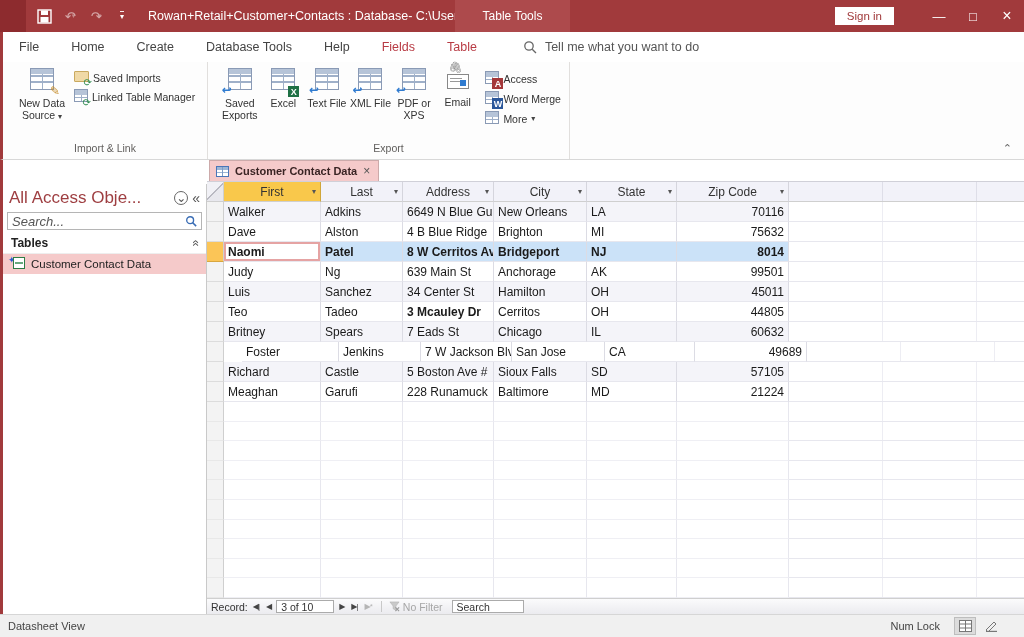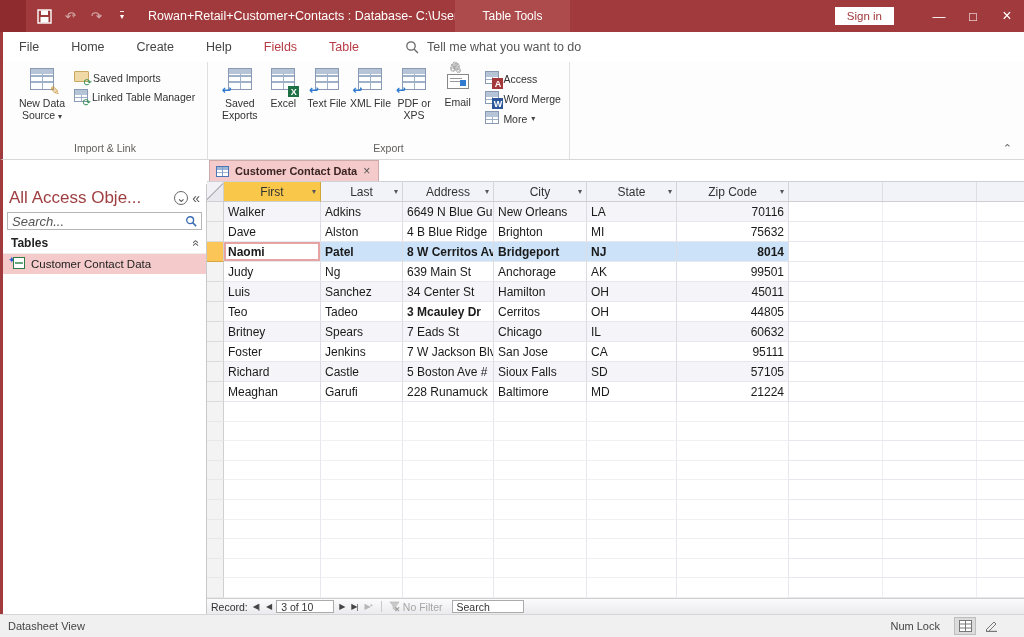--- a/index.html
+++ b/index.html
@@ -176,20 +176,21 @@
         <span>×</span>
       </span>
   </div>
 </div>
 
 <div class="tabrow">
   <div id="rtabs" style="display:flex;">
       <div class="rtab">File</div>
       <div class="rtab">Home</div>
       <div class="rtab">Create</div>
+      <div class="rtab">Database Tools</div>
       <div class="rtab">Help</div>
       <div class="rtab contextual">Fields</div>
       <div class="rtab contextual">Table</div>
     </div>
   <div class="tellme">
     <svg width="14" height="14" viewBox="0 0 14 14">
       <circle cx="6" cy="6" r="4.2" fill="none" stroke="#666" stroke-width="1.3"></circle>
       <line x1="9.2" y1="9.2" x2="13" y2="13" stroke="#666" stroke-width="1.3"></line>
     </svg>
     <span>Tell me what you want to do</span>
@@ -401,26 +402,26 @@
             <div class="dcell" style="width: 97px;">Britney</div>
             <div class="dcell" style="width: 82px;">Spears</div>
             <div class="dcell" style="width: 91px;">7 Eads St</div>
             <div class="dcell" style="width: 93px;">Chicago</div>
             <div class="dcell" style="width: 90px;">IL</div>
             <div class="dcell num" style="width: 112px;">60632</div>
             <div class="dfill"></div>
           </div>
           <div class="drow">
             <div class="rowsel"></div>
-            <div class="dcell" style="width: 97px;">Foster</div>
+            <div class="dcell" style="width: 97px; margin-left: 18px;">Foster</div>
             <div class="dcell" style="width: 82px;">Jenkins</div>
             <div class="dcell" style="width: 91px;">7 W Jackson Blv</div>
             <div class="dcell" style="width: 93px;">San Jose</div>
             <div class="dcell" style="width: 90px;">CA</div>
-            <div class="dcell num" style="width: 112px;">95111</div>
+            <div class="dcell num" style="width: 112px;">49689</div>
             <div class="dfill"></div>
           </div>
           <div class="drow alt">
             <div class="rowsel"></div>
             <div class="dcell" style="width: 97px;">Richard</div>
             <div class="dcell" style="width: 82px;">Castle</div>
             <div class="dcell" style="width: 91px;">5 Boston Ave #</div>
             <div class="dcell" style="width: 93px;">Sioux Falls</div>
             <div class="dcell" style="width: 90px;">SD</div>
             <div class="dcell num" style="width: 112px;">57105</div>

